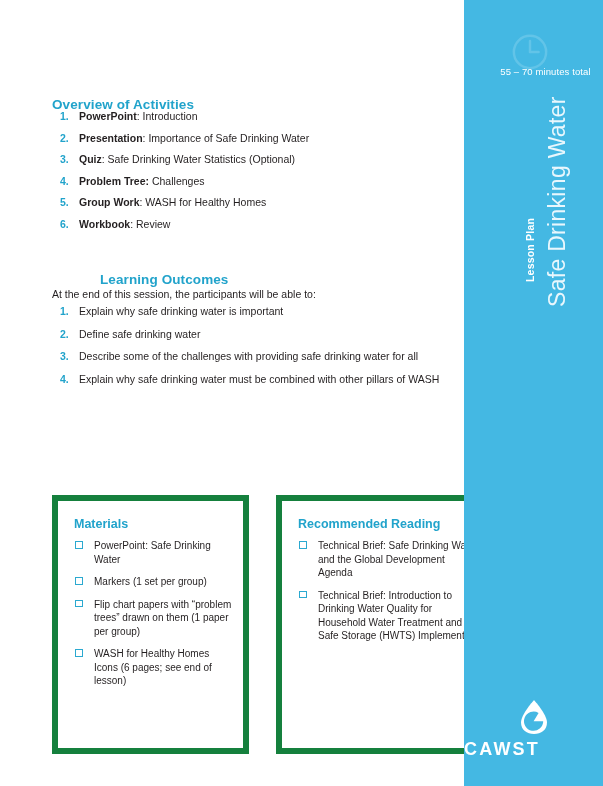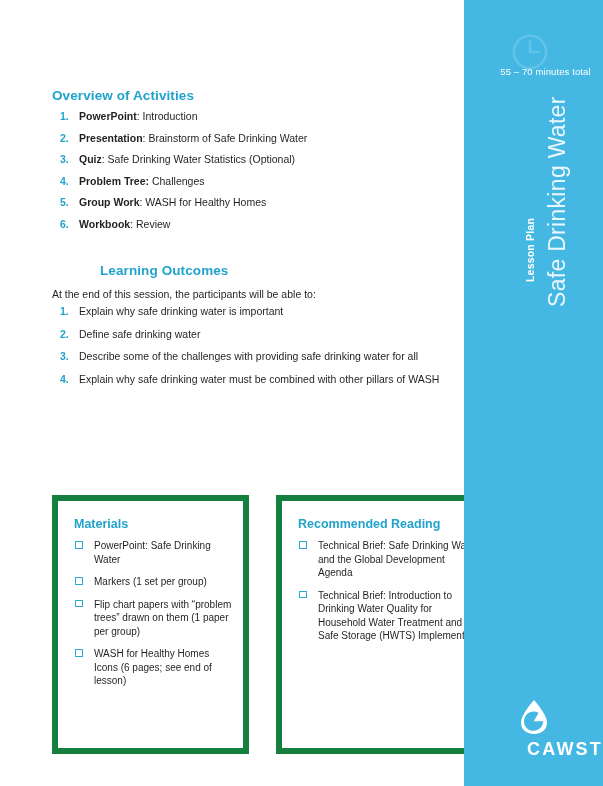--- a/index.html
+++ b/index.html
@@ -79,21 +79,21 @@
     color: #e9f7fd;
     letter-spacing: 0.3px;
   }
 
   
   .logo {
     position: absolute;
     left: 0;
     bottom: 26px;
     width: 139px;
-    text-align: right;
+    text-align: left;
   }
   .logo-drop {
     display: block;
     margin: 0 auto 4px auto;
     width: 30px;
     height: 36px;
   }
   .logo-word {
     display: block;
     color: #ffffff;
@@ -110,20 +110,21 @@
     width: 464px;
     height: 786px;
   }
   .section-heading {
     position: absolute;
     left: 52px;
     color: #21a3cb;
     font-size: 13.5px;
     font-weight: bold;
     letter-spacing: 0.1px;
+    margin-top: 9px;
   }
   #heading-overview { top: 88px; }
   #heading-outcomes { top: 263px; padding-left: 48px; }
 
   ol.numbered {
     position: absolute;
     left: 52px;
     margin: 0;
     padding: 0;
     list-style: none;
@@ -221,21 +222,21 @@
 <body>
 
 <div class="page">
 
   <div class="content">
 
     <div class="section-heading" id="heading-overview">Overview of Activities</div>
 
     <ol class="numbered" id="list-activities">
         <li><span class="num">1.</span><span class="bold">PowerPoint</span><span>: Introduction</span></li>
-        <li><span class="num">2.</span><span class="bold">Presentation</span><span>: Brainstorm of Safe Drinking Water</span></li>
+        <li><span class="num">2.</span><span class="bold">Presentation</span><span>: Importance of Safe Drinking Water</span></li>
         <li><span class="num">3.</span><span class="bold">Quiz</span><span>: Safe Drinking Water Statistics (Optional)</span></li>
         <li><span class="num">4.</span><span class="bold">Problem Tree:</span><span> Challenges</span></li>
         <li><span class="num">5.</span><span class="bold">Group Work</span><span>: WASH for Healthy Homes</span></li>
         <li><span class="num">6.</span><span class="bold">Workbook</span><span>: Review</span></li>
       </ol>
 
     <div class="section-heading" id="heading-outcomes">Learning Outcomes</div>
 
     <div class="intro-line">At the end of this session, the participants will be able to:</div>
 

